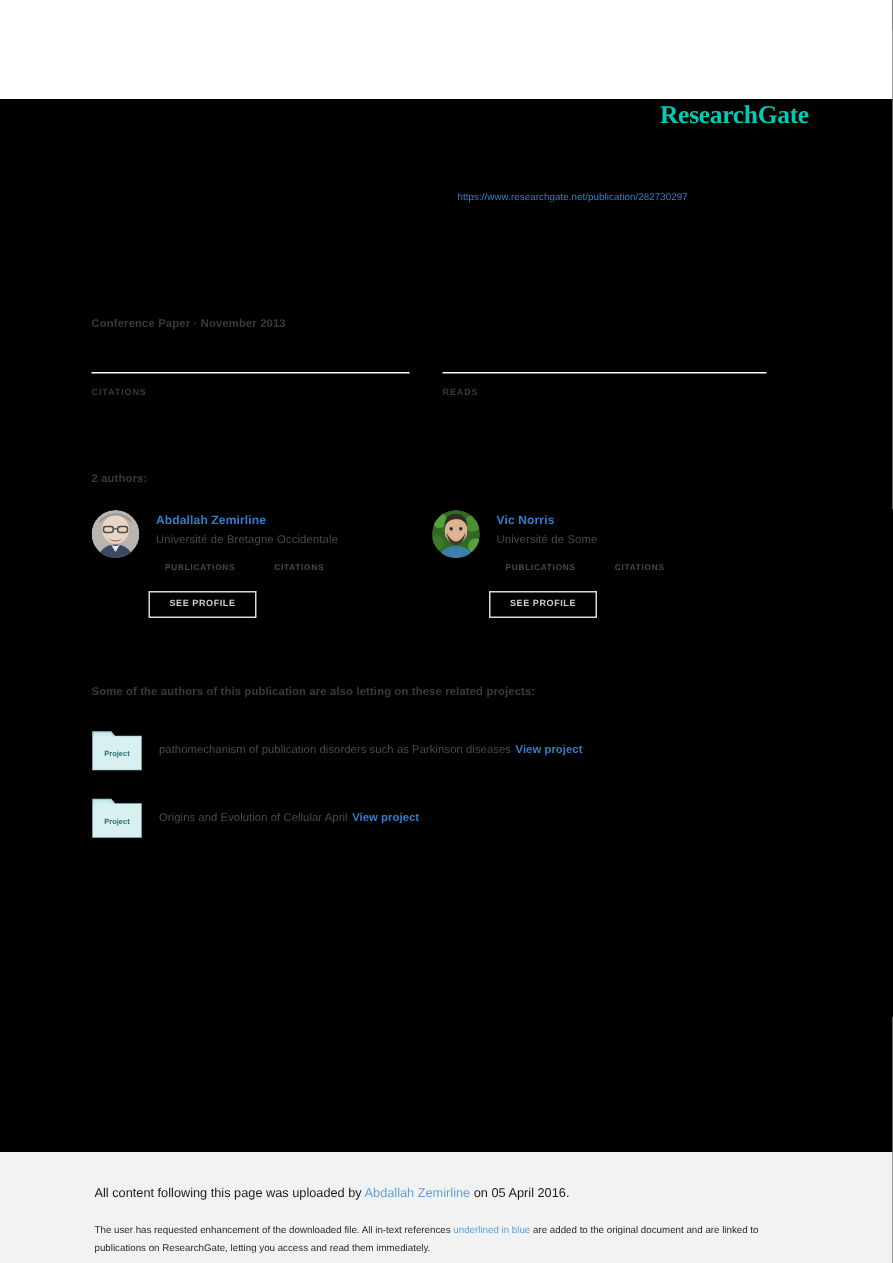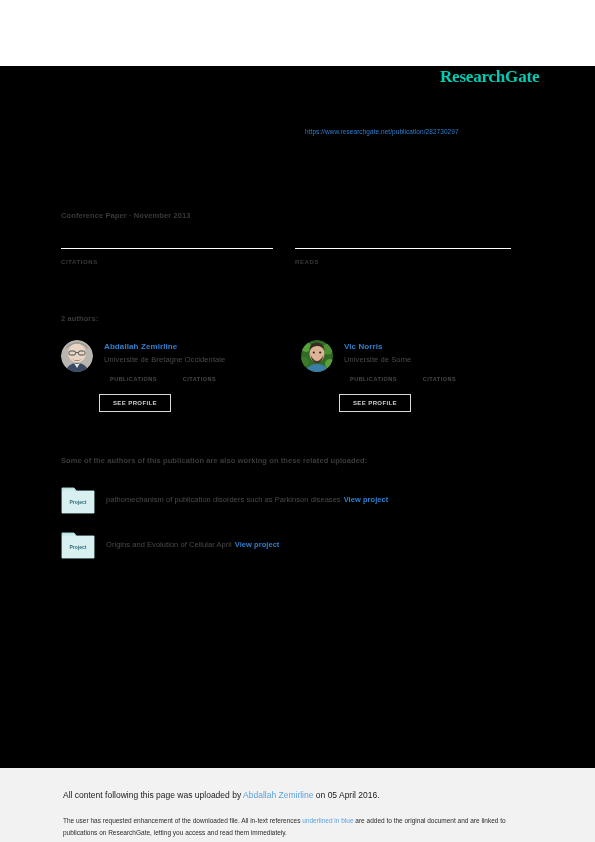--- a/index.html
+++ b/index.html
@@ -63,21 +63,21 @@
     font-weight:bold;letter-spacing:0.6px;
   }
 
   
   .authors-count{
     position:absolute;left:61px;top:294px;
     font-size:7.5px;color:#3a3a3a;font-weight:bold;letter-spacing:0.1px;
   }
   .author{position:absolute;top:320px;width:230px;height:80px;}
   .author.a1{left:61px;}
-  .author.a2{left:301px;}
+  .author.a2{left:288px;}
 
   .avatar{
     position:absolute;left:0;top:0;width:32px;height:32px;
     border-radius:50%;overflow:hidden;
   }
   .avatar svg{display:block;width:32px;height:32px;}
 
   .auth-name{
     position:absolute;left:43px;top:2px;
     font-size:8px;font-weight:bold;color:#2f7fd0;
@@ -205,21 +205,21 @@
       </svg>
     </div>
     <div class="auth-name">Vic Norris</div>
     <div class="auth-aff">Université de Some</div>
     <div class="auth-stats">
       <span></span><span>PUBLICATIONS</span><span class="gap"></span><span></span><span>CITATIONS</span>
     </div>
     <div class="see-profile">SEE PROFILE</div>
   </div>
 
-  <div class="proj-head">Some of the authors of this publication are also working on these related uploaded:</div>
+  <div class="proj-head">Some of the authors of this publication are also letting on these related projects:</div>
 
   <div class="proj-row p1">
     <div class="folder">
       <svg width="40" height="32" viewBox="0 0 40 32" xmlns="http://www.w3.org/2000/svg">
         <path d="M1 4 H13 L15.5 7 H33 V29 H1 Z" fill="#cfeced" stroke="#9fd4d6" stroke-width="1"></path>
         <rect x="1" y="7" width="32" height="22" fill="#d9f0f1"></rect>
         <text x="17" y="20" font-family="Liberation Sans, sans-serif" font-size="5" font-weight="bold" fill="#2a6e73" text-anchor="middle">Project</text>
       </svg>
     </div>
     <div class="proj-text">

